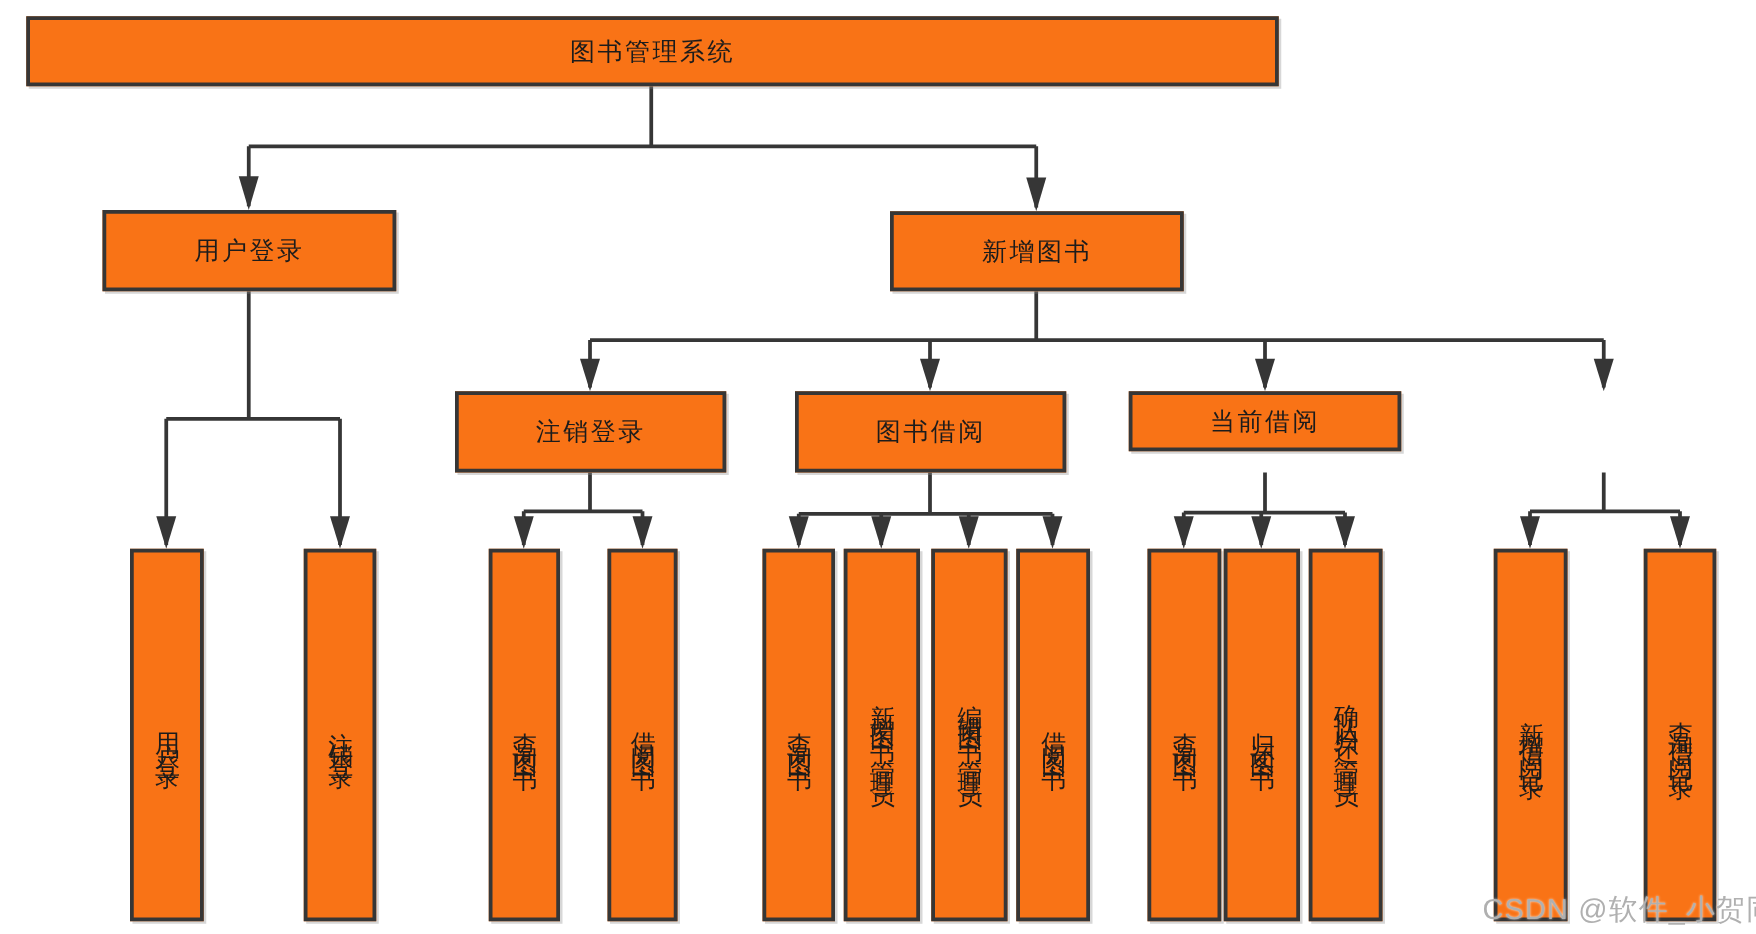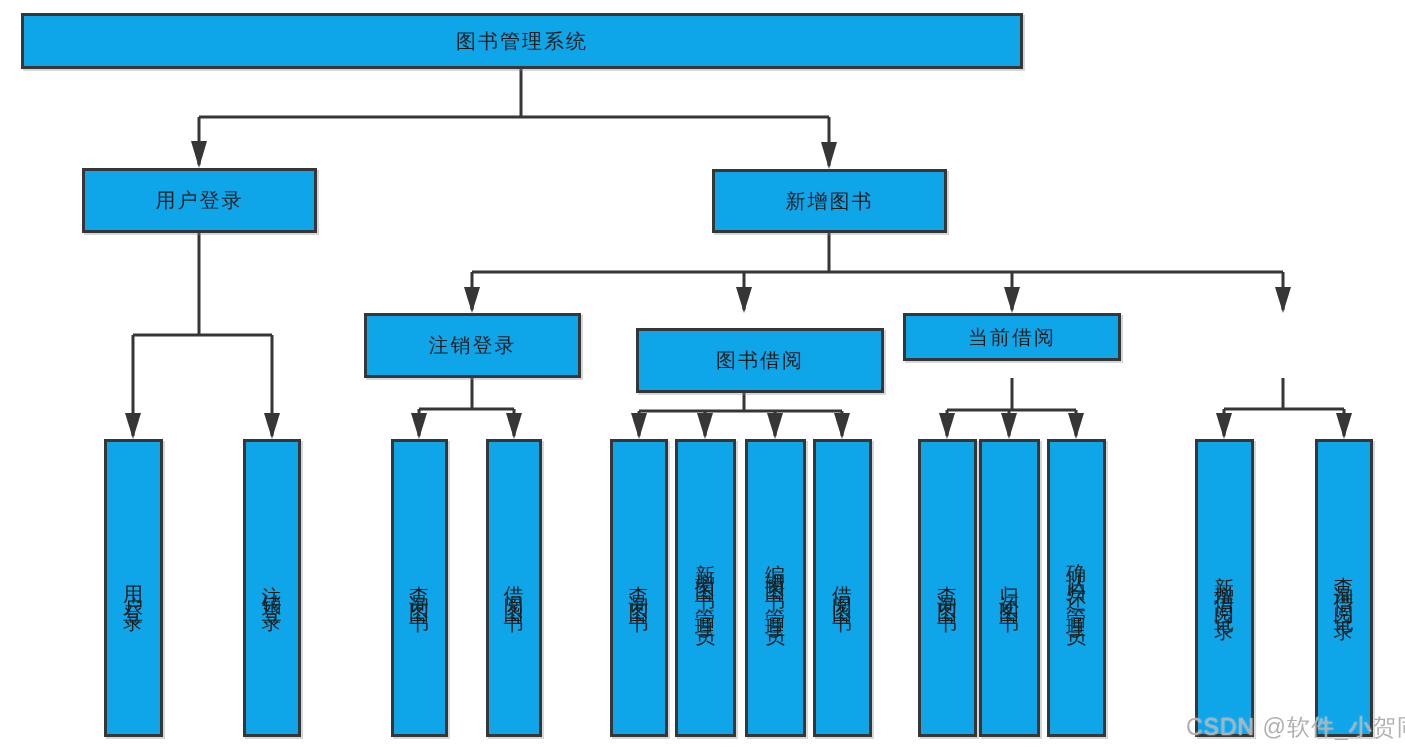--- a/index.html
+++ b/index.html
@@ -23,21 +23,21 @@
   .wires {
     position: absolute;
     left: 0; top: 0;
     width: 1405px; height: 747px;
   }
   .wires path { stroke: var(--line); stroke-width: 3; fill: none; }
   .wires polygon { fill: var(--line); stroke: none; }
 
   .node {
     position: absolute;
-    background: #0ea5e9;
+    background: #f97316;
     border: 3px solid var(--line);
     box-shadow: 2px 2px 0 rgba(140,140,140,0.35);
     display: flex;
     align-items: center;
     justify-content: center;
     color: var(--text);
   }
   .node .hlabel {
     font-size: 20px;
     letter-spacing: 2px;
@@ -118,21 +118,21 @@
   <div class="node" style="left:82px;top:168px;width:235px;height:65px">
     <span class="hlabel">用户登录</span>
   </div>
   <div class="node" style="left:712px;top:169px;width:235px;height:64px">
     <span class="hlabel">新增图书</span>
   </div>
 
   <div class="node" style="left:364px;top:313px;width:217px;height:65px">
     <span class="hlabel">注销登录</span>
   </div>
-  <div class="node" style="left:636px;top:328px;width:248px;height:65px">
+  <div class="node" style="left:636px;top:313px;width:217px;height:65px">
     <span class="hlabel">图书借阅</span>
   </div>
   <div class="node" style="left:903px;top:313px;width:218px;height:48px">
     <span class="hlabel">当前借阅</span>
   </div>
 
   <div class="node" style="left:104px;top:439px;width:59px;height:298px">
     <span class="vtext">用户登录</span>
   </div>
   <div class="node" style="left:243px;top:439px;width:58px;height:298px">

